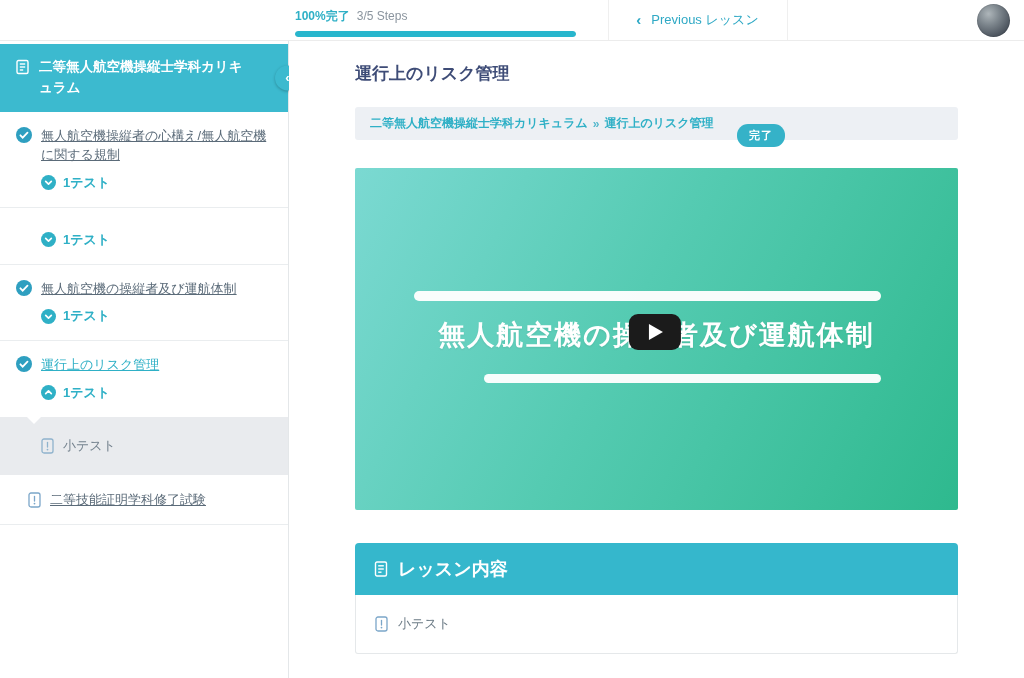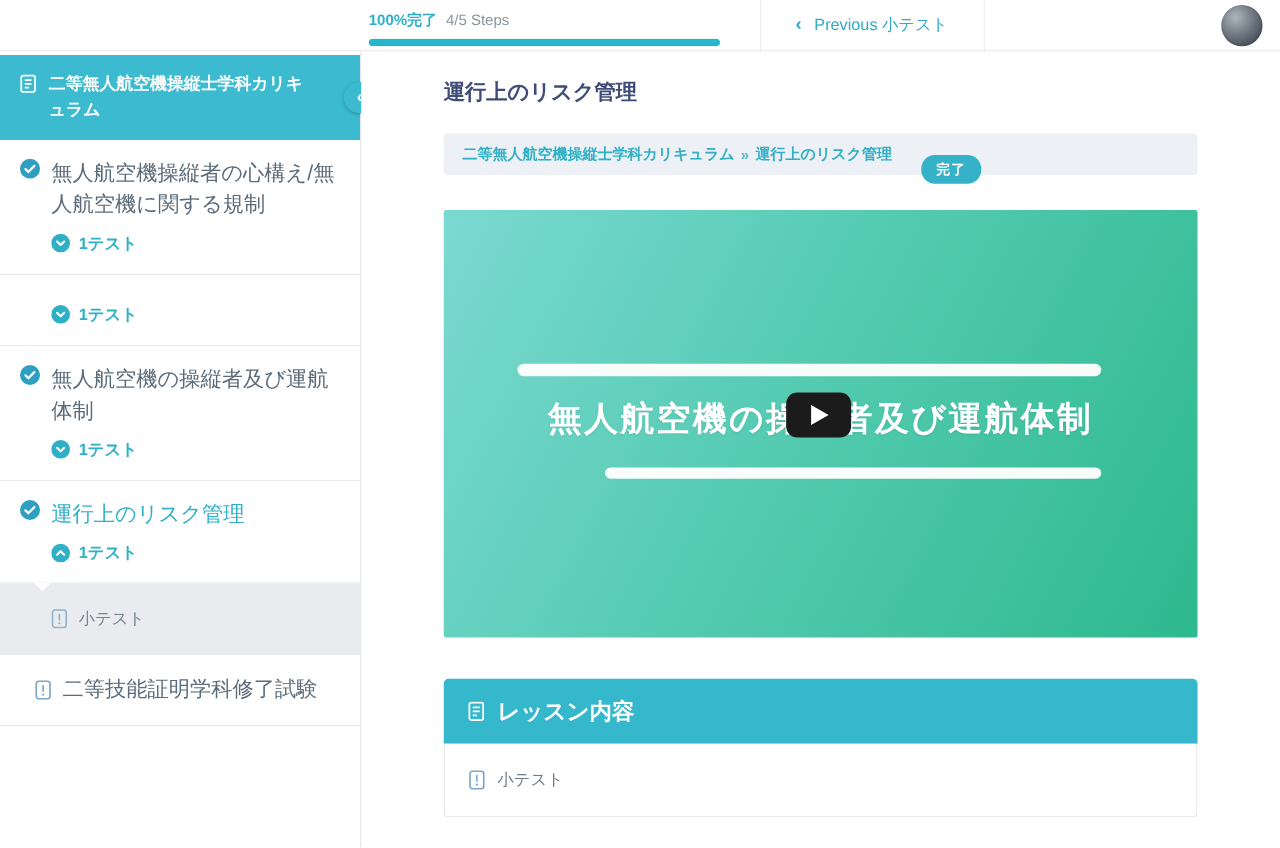--- a/index.html
+++ b/index.html
@@ -32,21 +32,21 @@
     padding:13px 34px 13px 15px; font-size:13.5px; font-weight:bold; line-height:1.55;
     display:flex; gap:9px; }
   .sidebar-header .hicon { flex:0 0 auto; margin-top:2px; }
   .collapse-btn { position:absolute; right:-12px; top:50%; transform:translateY(-50%);
     width:25px; height:25px; border-radius:50%; background:#3cbacf; color:#fff;
     box-shadow:0 1px 3px rgba(0,0,0,.25); display:flex; align-items:center; justify-content:center;
     font-size:13px; font-weight:bold; cursor:pointer; }
   .sb-item { padding:14px 16px 15px 16px; border-bottom:1px solid #eaedef; background:#fff; cursor:pointer; }
   .sb-row { display:flex; gap:9px; align-items:flex-start; }
   .sb-row .cicon { flex:0 0 auto; margin-top:1px; }
-  .sb-label { font-size:17px; color:#5b6b79; line-height:1.5; }
+  .sb-label { font-size:13px; color:#5b6b79; line-height:1.5;text-decoration:underline; }
   .sb-item.active .sb-label { color:#2fb0c6; }
   .sb-sub { display:flex; align-items:center; gap:7px; margin:9px 0 0 25px; cursor:pointer; }
   .sb-sub-label { font-size:13px; color:#2fb0c6; font-weight:bold; }
   .sb-subarea { position:relative; background:#e9ebee; padding:20px 16px 20px 41px; }
   .sb-subarea::before { content:""; position:absolute; top:0; left:27px; width:0; height:0;
     border-left:7px solid transparent; border-right:7px solid transparent; border-top:7px solid #fff; }
   .sb-subrow { display:flex; align-items:center; gap:9px; cursor:pointer; }
   .sb-subrow-label { font-size:13px; color:#75838f; }
   .sb-final { padding:15px 28px; border-bottom:1px solid #eaedef; display:flex; gap:9px;
     align-items:center; background:#fff; cursor:pointer; }
@@ -86,30 +86,30 @@
 </style>
 </head>
 <body>
 
 <div class="stage">
 
   <div class="topbar">
     <div class="progress-block">
       <div class="progress-text">
         <span class="progress-pct">100%完了</span>
-        <span class="progress-steps">4/5 Steps</span>
+        <span class="progress-steps">3/5 Steps</span>
       </div>
       <div class="progress-track">
         <div class="progress-fill"></div>
       </div>
     </div>
     <div class="tb-divider tb-div1"></div>
     <div class="prev-btn">
       <span class="prev-chevron">‹</span>
-      <span>Previous 小テスト</span>
+      <span>Previous レッスン</span>
     </div>
     <div class="tb-divider tb-div2"></div>
     <div class="avatar"></div>
   </div>
 
   <div class="sidebar">
 
     <div class="sidebar-header">
       <span class="hicon">
         <svg width="15" height="16" viewBox="0 0 15 16" fill="none" stroke="#ffffff" stroke-width="1.4">

